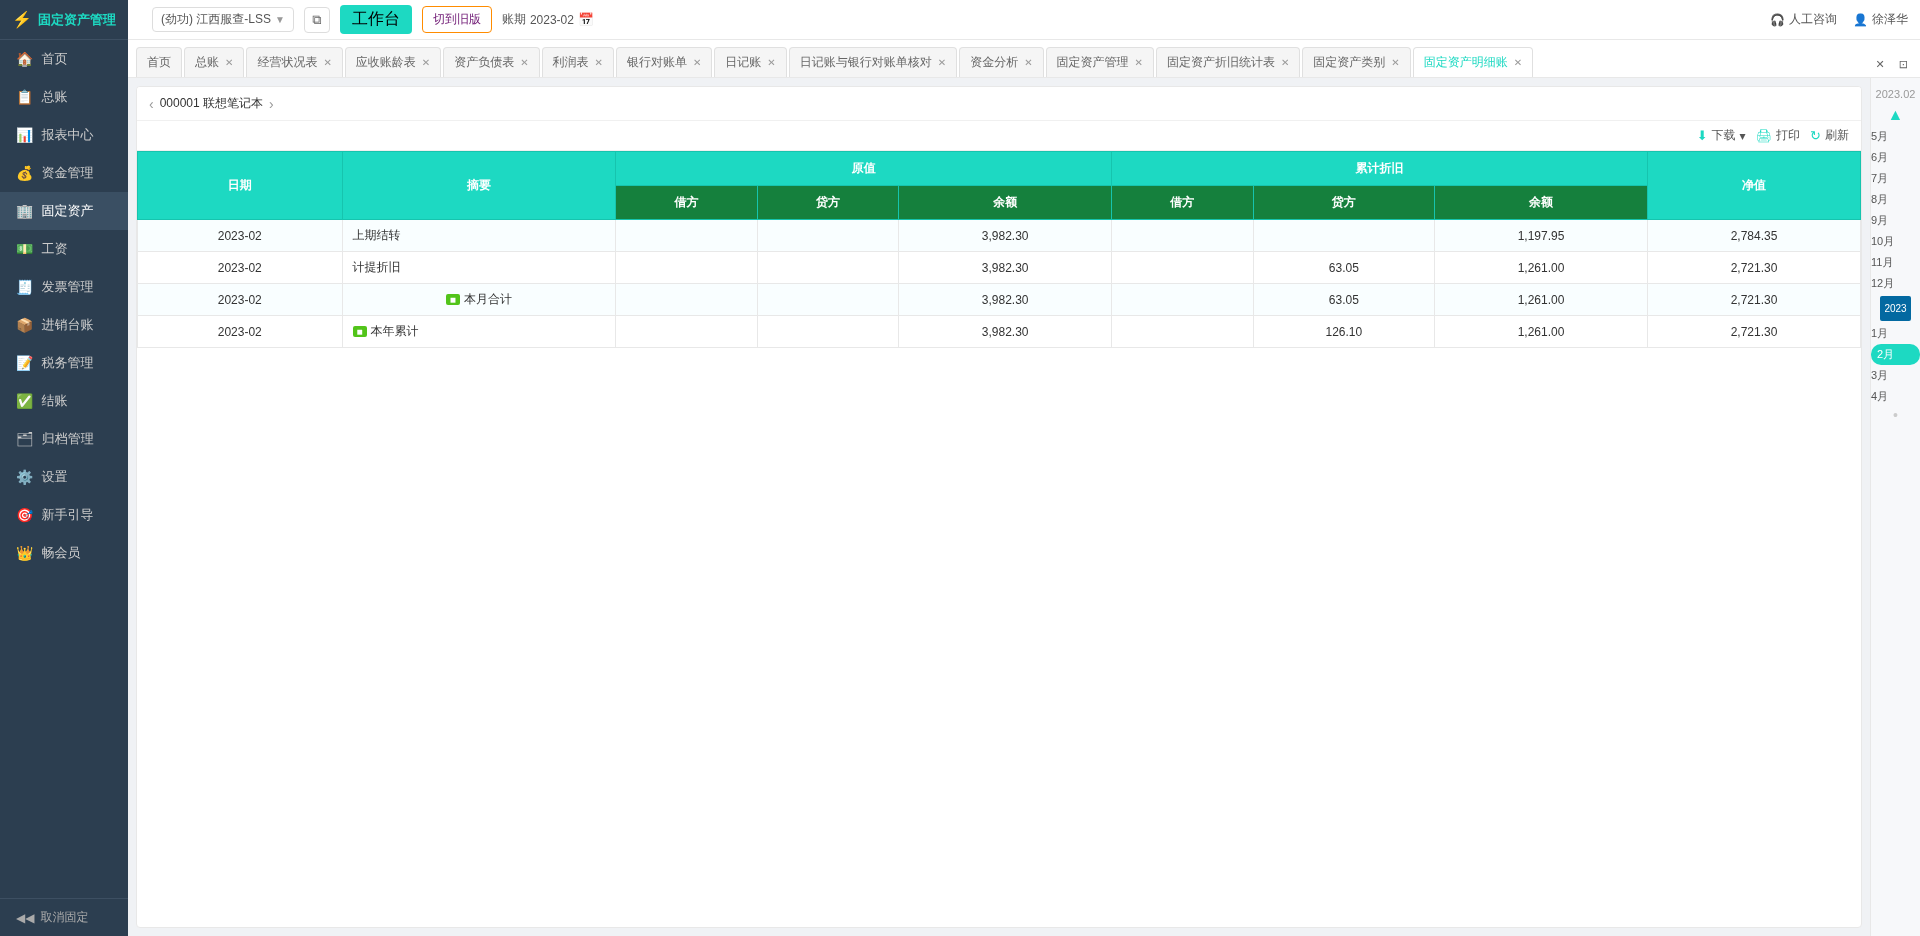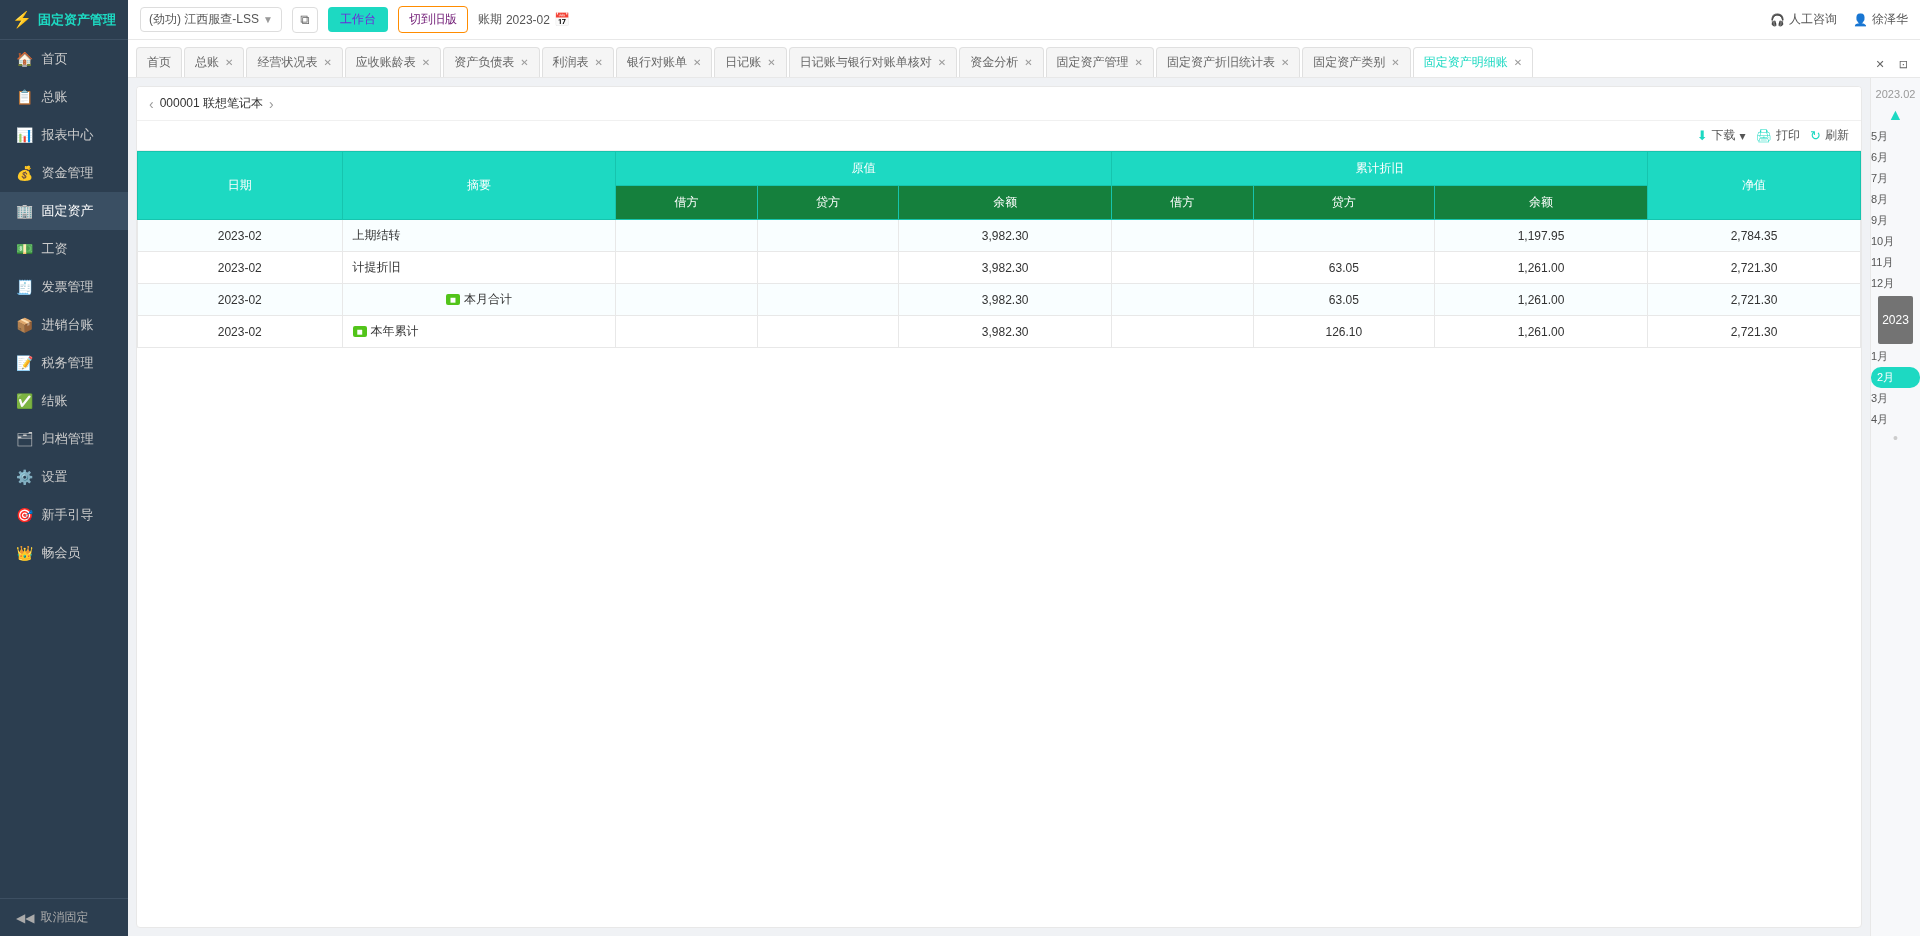--- a/index.html
+++ b/index.html
@@ -62,32 +62,33 @@
       padding: 0 12px;
       border-bottom: 1px solid #e8e8e8;
       gap: 10px;
       flex-shrink: 0;
     }
     .company-selector {
       display: flex; align-items: center; gap: 4px;
       border: 1px solid #ddd; border-radius: 4px;
       padding: 3px 8px; font-size: 12px; cursor: pointer;
       color: #555;
+      margin-left: 12px;
     }
     .company-selector .chevron { font-size: 10px; color: #999; }
     .copy-btn {
       width: 26px; height: 26px;
       border: 1px solid #ddd; border-radius: 4px;
       display: flex; align-items: center; justify-content: center;
       cursor: pointer; font-size: 13px; color: #666;
     }
     .workbench-btn {
-      background: #1dd9c2; color: #6d28d9;
+      background: #1dd9c2; color: #000000;
       border: none; border-radius: 4px;
-      padding: 4px 12px; font-size: 12px; cursor: pointer;
+      padding: 4px 12px; font-size: 16px; cursor: pointer;
     }
     .switch-btn {
       border: 1px solid #ff8c00; color: #701a75;
       background: #fff; border-radius: 4px;
       padding: 4px 10px; font-size: 12px; cursor: pointer;
     }
     .period-info {
       font-size: 12px; color: #555;
       display: flex; align-items: center; gap: 4px;
     }
@@ -198,21 +199,21 @@
       width: 100%;
       border-collapse: collapse;
       font-size: 12px;
     }
     thead tr th {
       background: #1dd9c2;
       color: #fff;
       padding: 8px 10px;
       text-align: center;
       border: 1px solid #16c4ae;
-      font-weight: normal;
+      font-weight: bold;
     }
     thead tr.sub-header th {
       background: #15803d;
     }
     tbody tr td {
       padding: 7px 10px;
       border: 1px solid #e8e8e8;
       text-align: center;
       color: #333;
       background: #fff;
@@ -531,21 +532,21 @@
       <div class="timeline-year">2023.02</div>
       <div class="timeline-arrow">▲</div>
       <div class="timeline-month">5月</div>
       <div class="timeline-month">6月</div>
       <div class="timeline-month">7月</div>
       <div class="timeline-month">8月</div>
       <div class="timeline-month">9月</div>
       <div class="timeline-month">10月</div>
       <div class="timeline-month">11月</div>
       <div class="timeline-month">12月</div>
-      <div style="background:#737373;color:#fff;font-size:12px;border-radius:2px;padding:17px 4px;margin:2px auto;text-align:center;width:fit-content;">2023</div>
+      <div style="background:#0369a1;color:#fff;font-size:10px;border-radius:2px;padding:7px 4px;margin:2px auto;text-align:center;width:fit-content;">2023</div>
       <div class="timeline-month">1月</div>
       <div class="timeline-month active">2月</div>
       <div class="timeline-month">3月</div>
       <div class="timeline-month">4月</div>
       <div class="timeline-dots">•</div>
     </div>
   </div>
 </div>
 
 </body></html>

